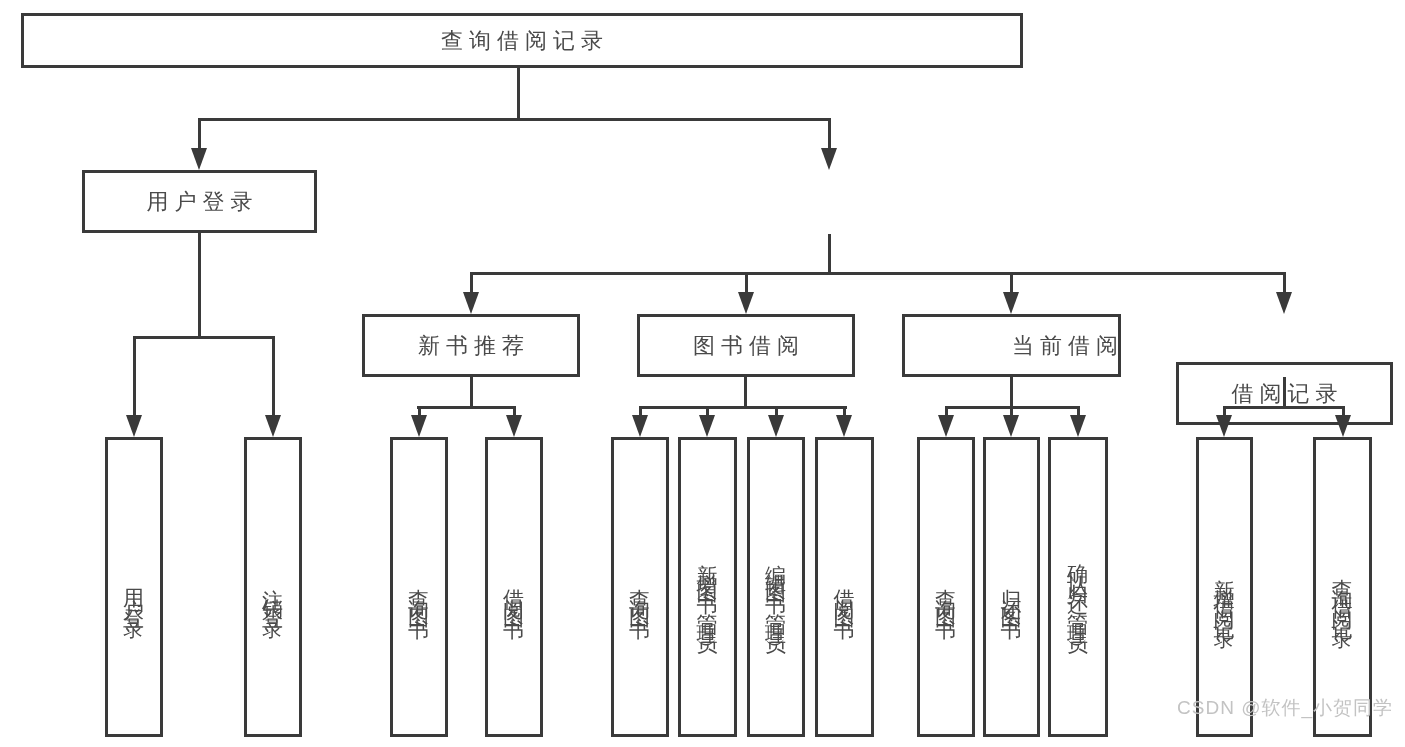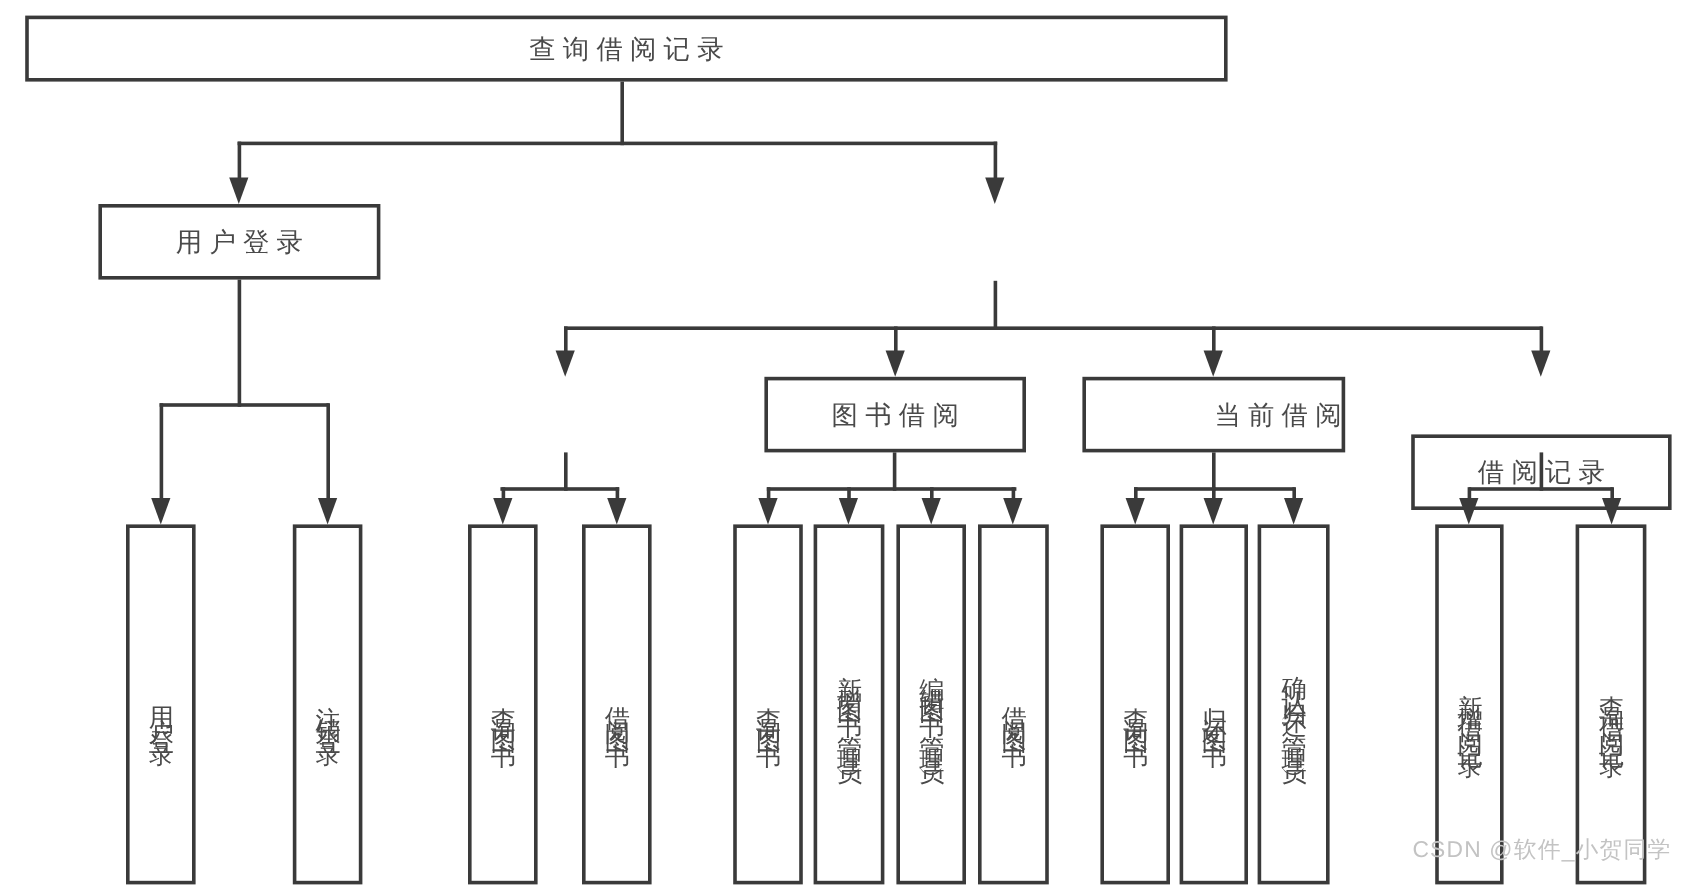--- a/index.html
+++ b/index.html
@@ -65,20 +65,23 @@
 <div class="stage">
 
   <div class="node h" style="left:21px;top:13px;width:1002px;height:55px;">
     <span>查询借阅记录</span>
   </div>
 
   <div class="node h" style="left:82px;top:170px;width:235px;height:63px;">
     <span>用户登录</span>
   </div>
 
+  <div class="node h" style="left:362px;top:314px;width:218px;height:63px;">
+    <span>新书推荐</span>
+  </div>
   <div class="node h" style="left:637px;top:314px;width:218px;height:63px;">
     <span>图书借阅</span>
   </div>
   <div class="node h" style="left:902px;top:314px;width:219px;height:63px;justify-content:flex-end;">
     <span>当前借阅</span>
   </div>
   <div class="node h" style="left:1176px;top:314px;width:217px;height:63px;margin-top:48px;">
     <span>借阅记录</span>
   </div>
 

